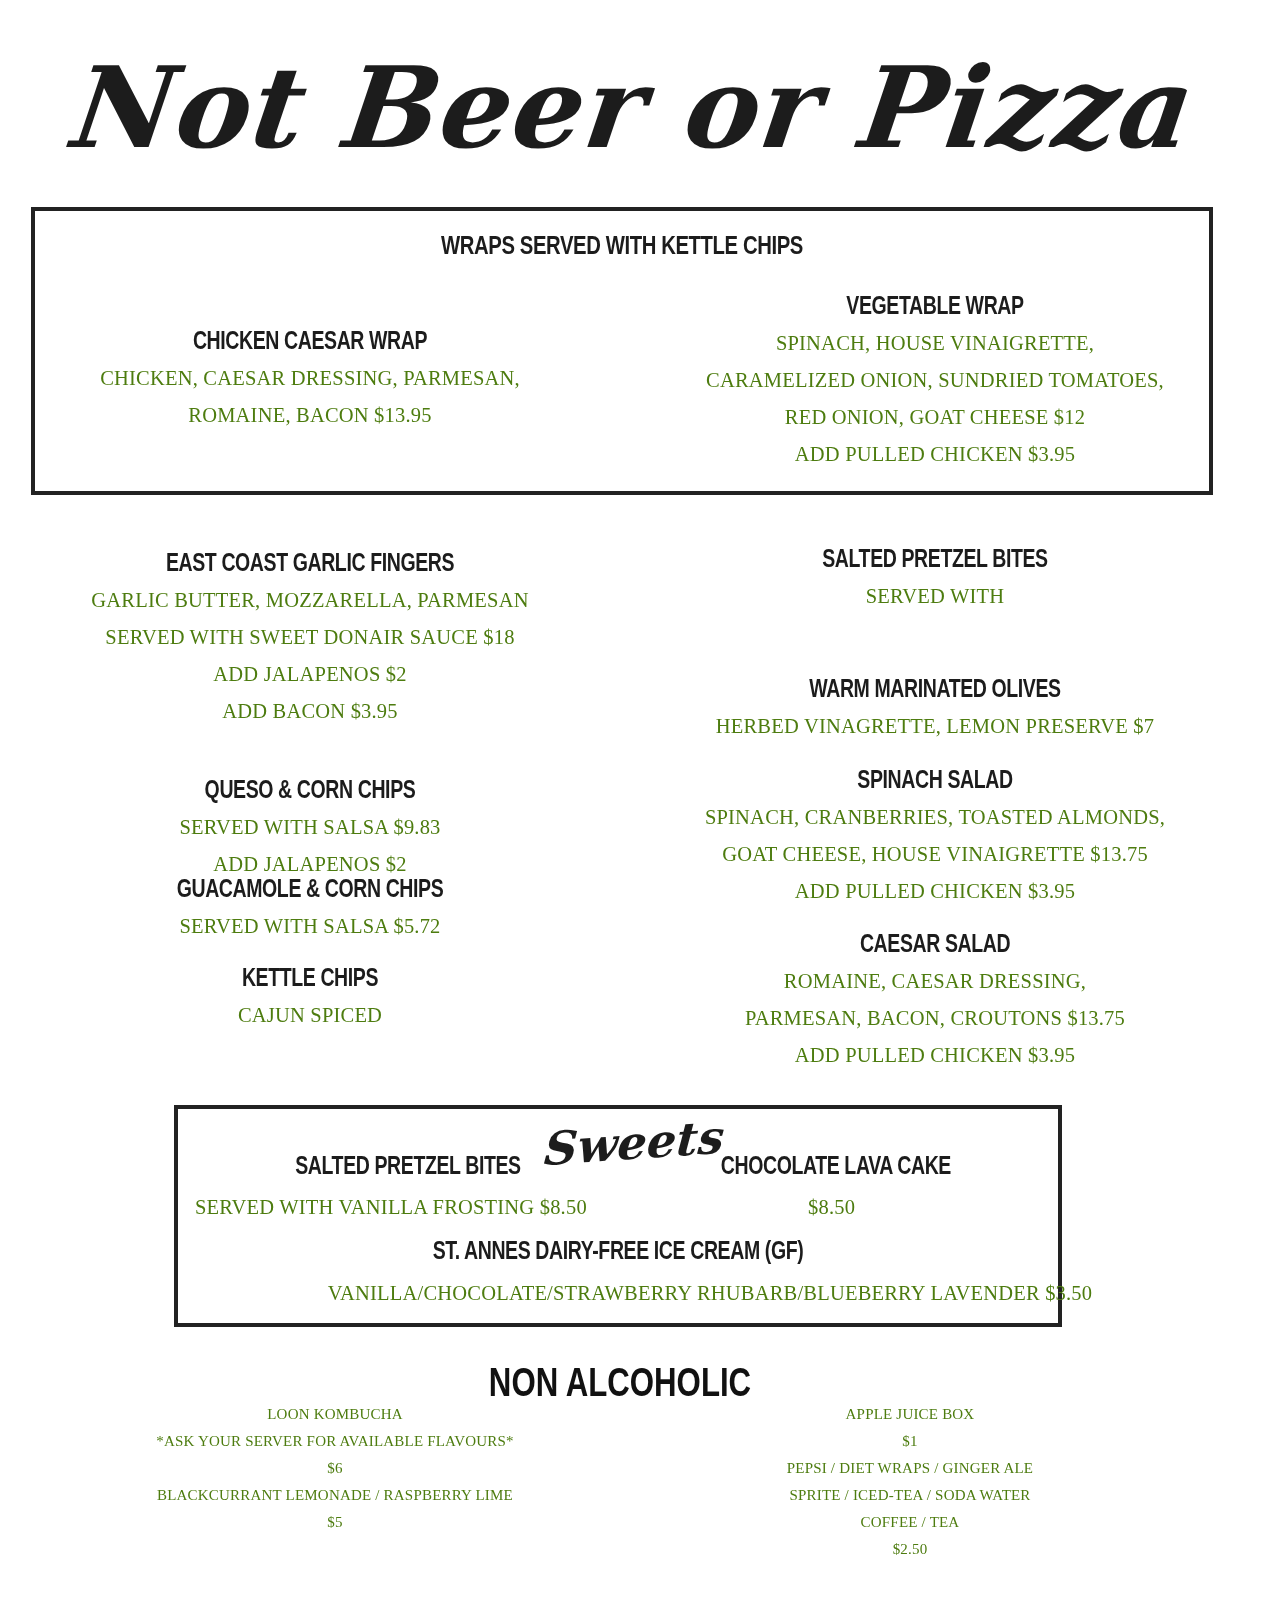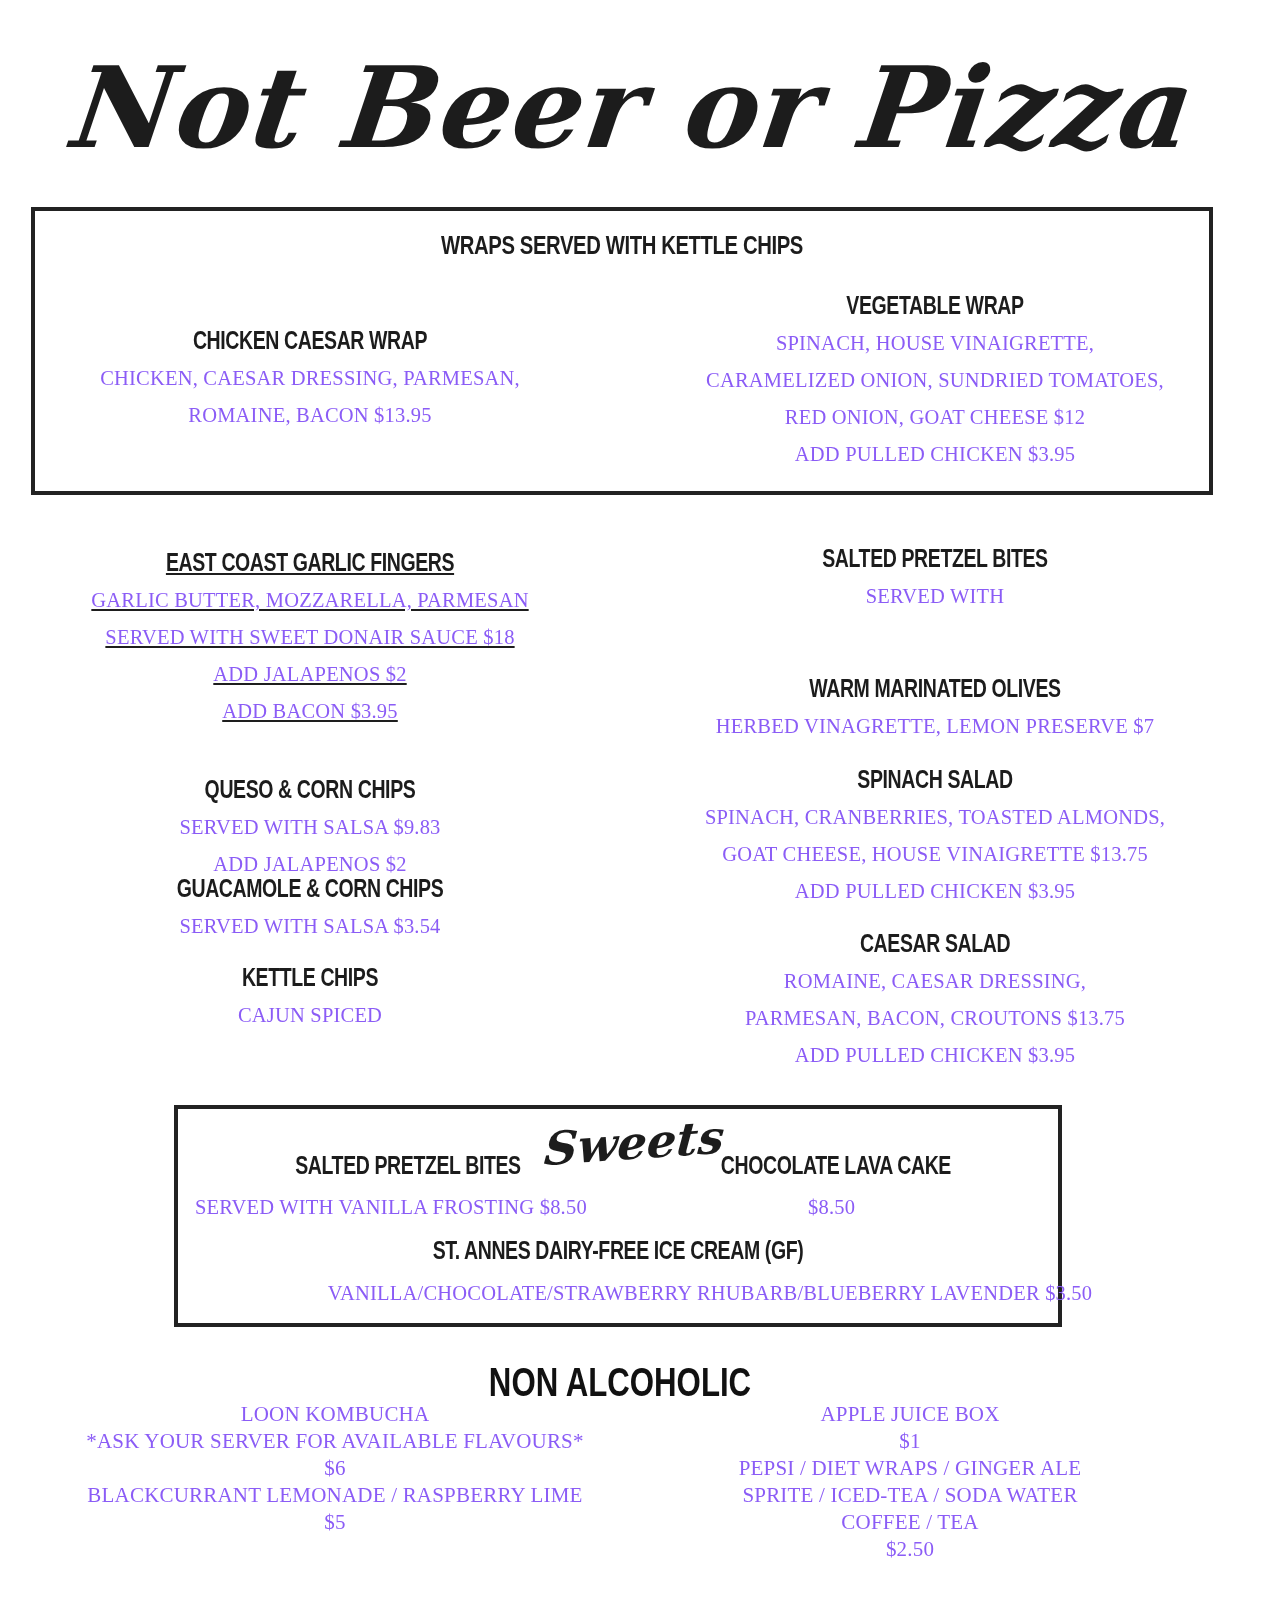--- a/index.html
+++ b/index.html
@@ -11,36 +11,36 @@
     font-size: 112px; letter-spacing: 1px; line-height: 160px; color: #1c1c1c;
     transform: skewX(-8deg);
   }
   .box { border: 4px solid #222; box-sizing: border-box; }
   .hd {
     font-family: "Liberation Sans", sans-serif; font-weight: bold; text-transform: uppercase;
     font-size: 25px; letter-spacing: -0.5px; color: #1c1c1c; text-align: center;
     transform: scaleX(0.78); transform-origin: center; white-space: nowrap;
   }
   .ln {
-    font-family: "Liberation Serif", serif; font-size: 20.5px; color: #8b5cf6;
+    font-family: "Liberation Serif", serif; font-size: 20.5px; color: #4d7c0f;
     text-align: center; white-space: nowrap; letter-spacing: 0.2px;
   }
   .col { text-align: center; }
   .col .ln { line-height: 37px; }
   .col .hd { line-height: 40px; margin-top: 4px; }
   .script {
     font-family: "DejaVu Serif", serif; font-style: italic; font-weight: bold;
     font-size: 46px; color: #1c1c1c; transform: skewX(-8deg) rotate(-4deg);
   }
   .bighd {
     font-family: "Liberation Sans", sans-serif; font-weight: bold; font-size: 40px;
     transform: scaleX(0.78); transform-origin: center; text-align: center; color: #111;
     white-space: nowrap;
   }
-  .drink .ln { line-height: 27px; font-size: 21px; }
+  .drink .ln { line-height: 27px; font-size: 15px; }
 </style>
 </head>
 <body>
 
 <div class="abs title">Not Beer or Pizza</div>
 
 <div class="abs box" style="left:31px; top:207px; width:1182px; height:288px;"></div>
 <div class="abs hd" style="left:31px; top:230px; width:1182px; font-size:26px;">WRAPS SERVED WITH KETTLE CHIPS</div>
 
 <div class="abs col" style="left:40px; top:316px; width:540px;">
@@ -50,35 +50,35 @@
 </div>
 
 <div class="abs col" style="left:660px; top:281px; width:550px;">
   <div class="hd">VEGETABLE WRAP</div>
   <div class="ln">SPINACH, HOUSE VINAIGRETTE,</div>
   <div class="ln">CARAMELIZED ONION, SUNDRIED TOMATOES,</div>
   <div class="ln">RED ONION, GOAT CHEESE  $12</div>
   <div class="ln">ADD PULLED CHICKEN  $3.95</div>
 </div>
 
-<div class="abs col" style="left:40px; top:538px; width:540px;text-decoration:underline;">
+<div class="abs col" style="left:40px; top:538px; width:540px;">
   <div class="hd">EAST COAST GARLIC FINGERS</div>
   <div class="ln">GARLIC BUTTER, MOZZARELLA, PARMESAN</div>
   <div class="ln">SERVED WITH SWEET DONAIR SAUCE $18</div>
   <div class="ln">ADD JALAPENOS $2</div>
   <div class="ln">ADD BACON $3.95</div>
 </div>
 <div class="abs col" style="left:40px; top:765px; width:540px;">
   <div class="hd">QUESO &amp; CORN CHIPS</div>
   <div class="ln">SERVED WITH SALSA $9.83</div>
   <div class="ln">ADD JALAPENOS $2</div>
 </div>
 <div class="abs col" style="left:40px; top:864px; width:540px;">
   <div class="hd">GUACAMOLE &amp; CORN CHIPS</div>
-  <div class="ln">SERVED WITH SALSA $3.54</div>
+  <div class="ln">SERVED WITH SALSA $5.72</div>
 </div>
 <div class="abs col" style="left:40px; top:953px; width:540px;">
   <div class="hd">KETTLE CHIPS</div>
   <div class="ln">CAJUN SPICED</div>
 </div>
 
 <div class="abs col" style="left:660px; top:534px; width:550px;">
   <div class="hd">SALTED PRETZEL BITES</div>
   <div class="ln">SERVED WITH</div>
 </div>

